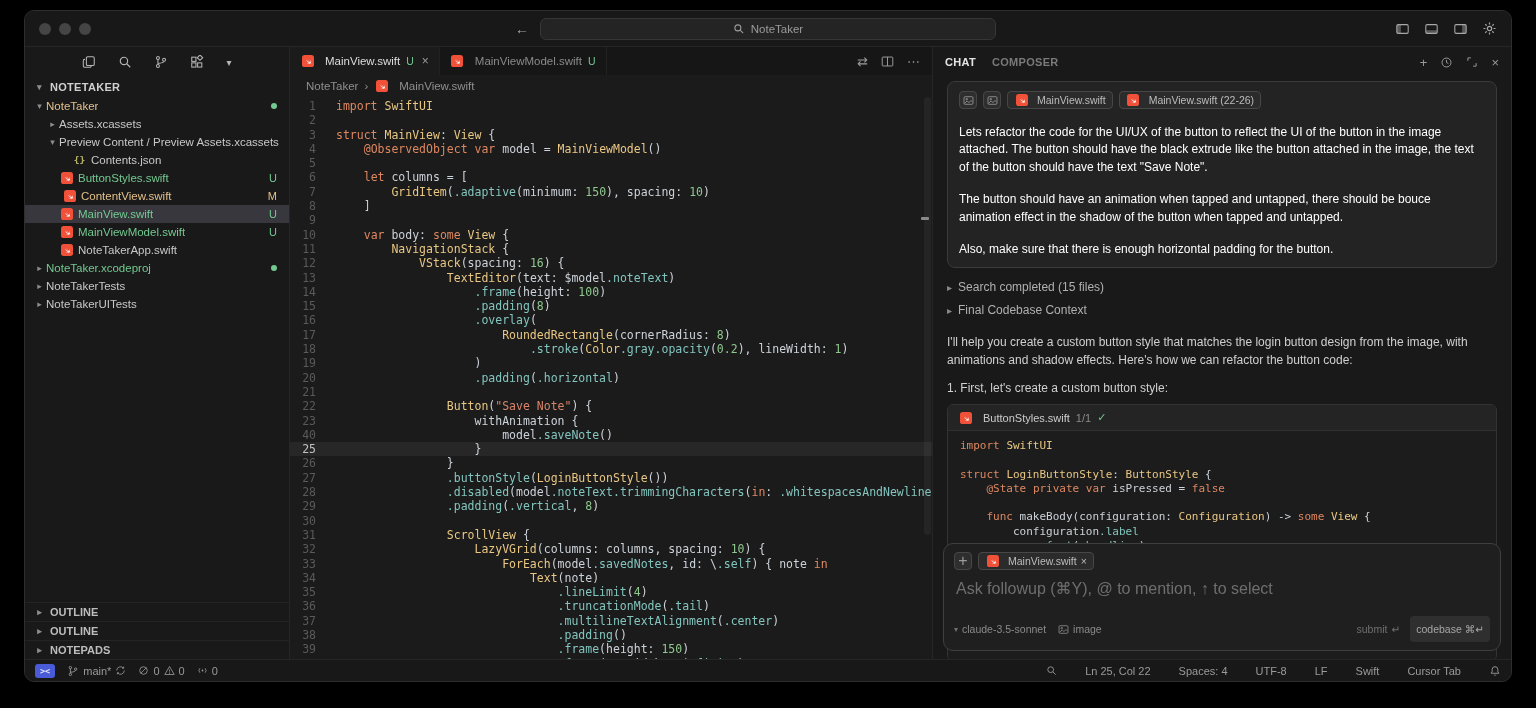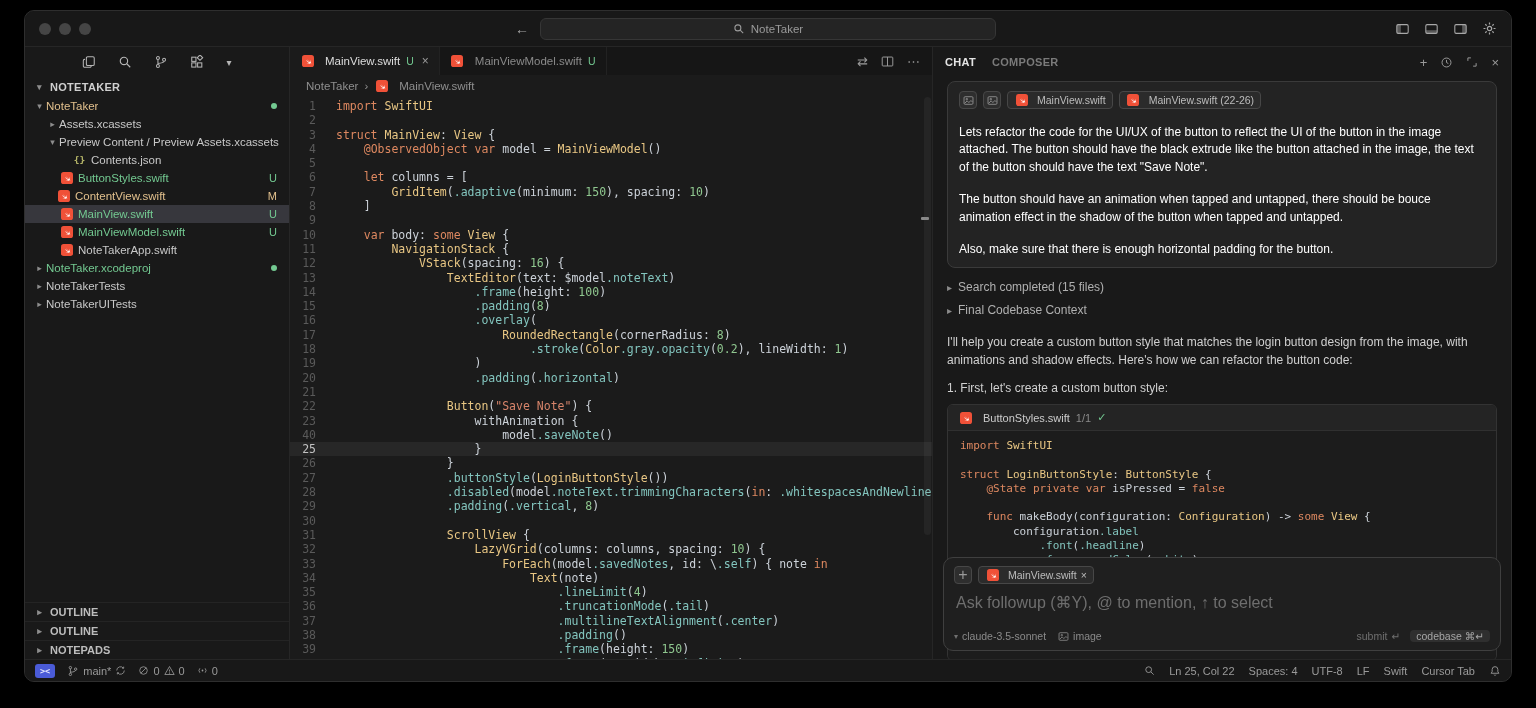--- a/index.html
+++ b/index.html
@@ -84,27 +84,27 @@
   .code-card-head{height:26px;background:#242424;display:flex;align-items:center;gap:6px;padding:0 10px;font-size:11px;color:#cccccc;border-bottom:1px solid #303030}
   .code-card-meta{color:#8a8a8a}
   .code-card-check{color:#73c991}
   .code-card-body{background:#1c1c1c;padding:8px 0;font-family:"DejaVu Sans Mono",monospace;font-size:11px;line-height:14.2px;color:#ccd2d9}
   .ccl{white-space:pre;padding:0 12px}
   .chat-input{position:absolute;left:10px;right:10px;bottom:8px;background:#1f1f1f;border:1px solid #3f3f3f;border-radius:10px;padding:8px 10px}
   .ci-row1{display:flex;align-items:center;gap:6px;margin-bottom:9px}
   .ci-placeholder{color:#6e6e6e;font-size:16px;margin:0 0 18px 2px}
   .ci-bottom{display:flex;align-items:center;gap:12px;font-size:10.5px;color:#8a8a8a}
   .ci-right{margin-left:auto;display:flex;align-items:center;gap:10px}
-  .kbd-badge{background:#2f2f2f;border-radius:4px;padding:0 6px;color:#a6a6a6}
+  .kbd-badge{background:#2f2f2f;border-radius:4px;padding:7px 6px;color:#a6a6a6}
   .muted{color:#6f6f6f}
 
   
   .statusbar{height:22px;flex:none;background:#181818;border-top:1px solid #262626;display:flex;align-items:center;padding:0 10px;font-size:11px;color:#9a9a9a}
   .sb-left{display:flex;align-items:center;gap:12px}
-  .sb-right{margin-left:auto;display:flex;align-items:center;gap:14px}
+  .sb-right{margin-left:auto;display:flex;align-items:center;gap:28px}
   .sb-item{display:inline-flex;align-items:center;gap:4px;white-space:nowrap}
   .remote-badge{background:#4a5bd7;color:#e8ebff;border-radius:3px;padding:2px 5px;font-size:8.5px;font-weight:bold;font-family:"DejaVu Sans Mono",monospace}
 </style>
 </head>
 <body>
 
 <div class="stage">
   <div class="window">
 
     <div class="titlebar">
@@ -215,21 +215,21 @@
               <span class="twisty"></span>
               <span class="ficon">
                 <svg width="12" height="12" viewBox="0 0 16 16">
                   <rect width="16" height="16" rx="3.5" fill="#F05138"></rect>
                   <path d="M11.6 10.9c.8-1.5.6-3.5-.5-5.1.7 1.5.6 3-.1 4C9.5 8.6 7.6 6.9 6.3 5.4c1 1.4 2.5 3.2 3.9 4.4C8.5 9 6.4 7.6 5 6.2c1.2 1.8 2.9 3.5 4.7 4.6-1.2.6-2.9.5-4.3-.3 1.4 1.2 3.8 1.7 5.6.7.8-.4 1.5-.2 1.9.3-.2-.9-.8-1.1-1.3-.6z" fill="#fff"></path>
                 </svg>
               </span>
               <span class="tlabel untracked">ButtonStyles.swift</span>
               <span class="gitbadge untracked">U</span>
             </div>
-            <div class="tree-row" style="padding-left: 18px;">
+            <div class="tree-row" style="padding-left: 24px;">
               <span class="twisty"></span>
               <span class="ficon">
                 <svg width="12" height="12" viewBox="0 0 16 16">
                   <rect width="16" height="16" rx="3.5" fill="#F05138"></rect>
                   <path d="M11.6 10.9c.8-1.5.6-3.5-.5-5.1.7 1.5.6 3-.1 4C9.5 8.6 7.6 6.9 6.3 5.4c1 1.4 2.5 3.2 3.9 4.4C8.5 9 6.4 7.6 5 6.2c1.2 1.8 2.9 3.5 4.7 4.6-1.2.6-2.9.5-4.3-.3 1.4 1.2 3.8 1.7 5.6.7.8-.4 1.5-.2 1.9.3-.2-.9-.8-1.1-1.3-.6z" fill="#fff"></path>
                 </svg>
               </span>
               <span class="tlabel modified">ContentView.swift</span>
               <span class="gitbadge modified">M</span>
             </div>

